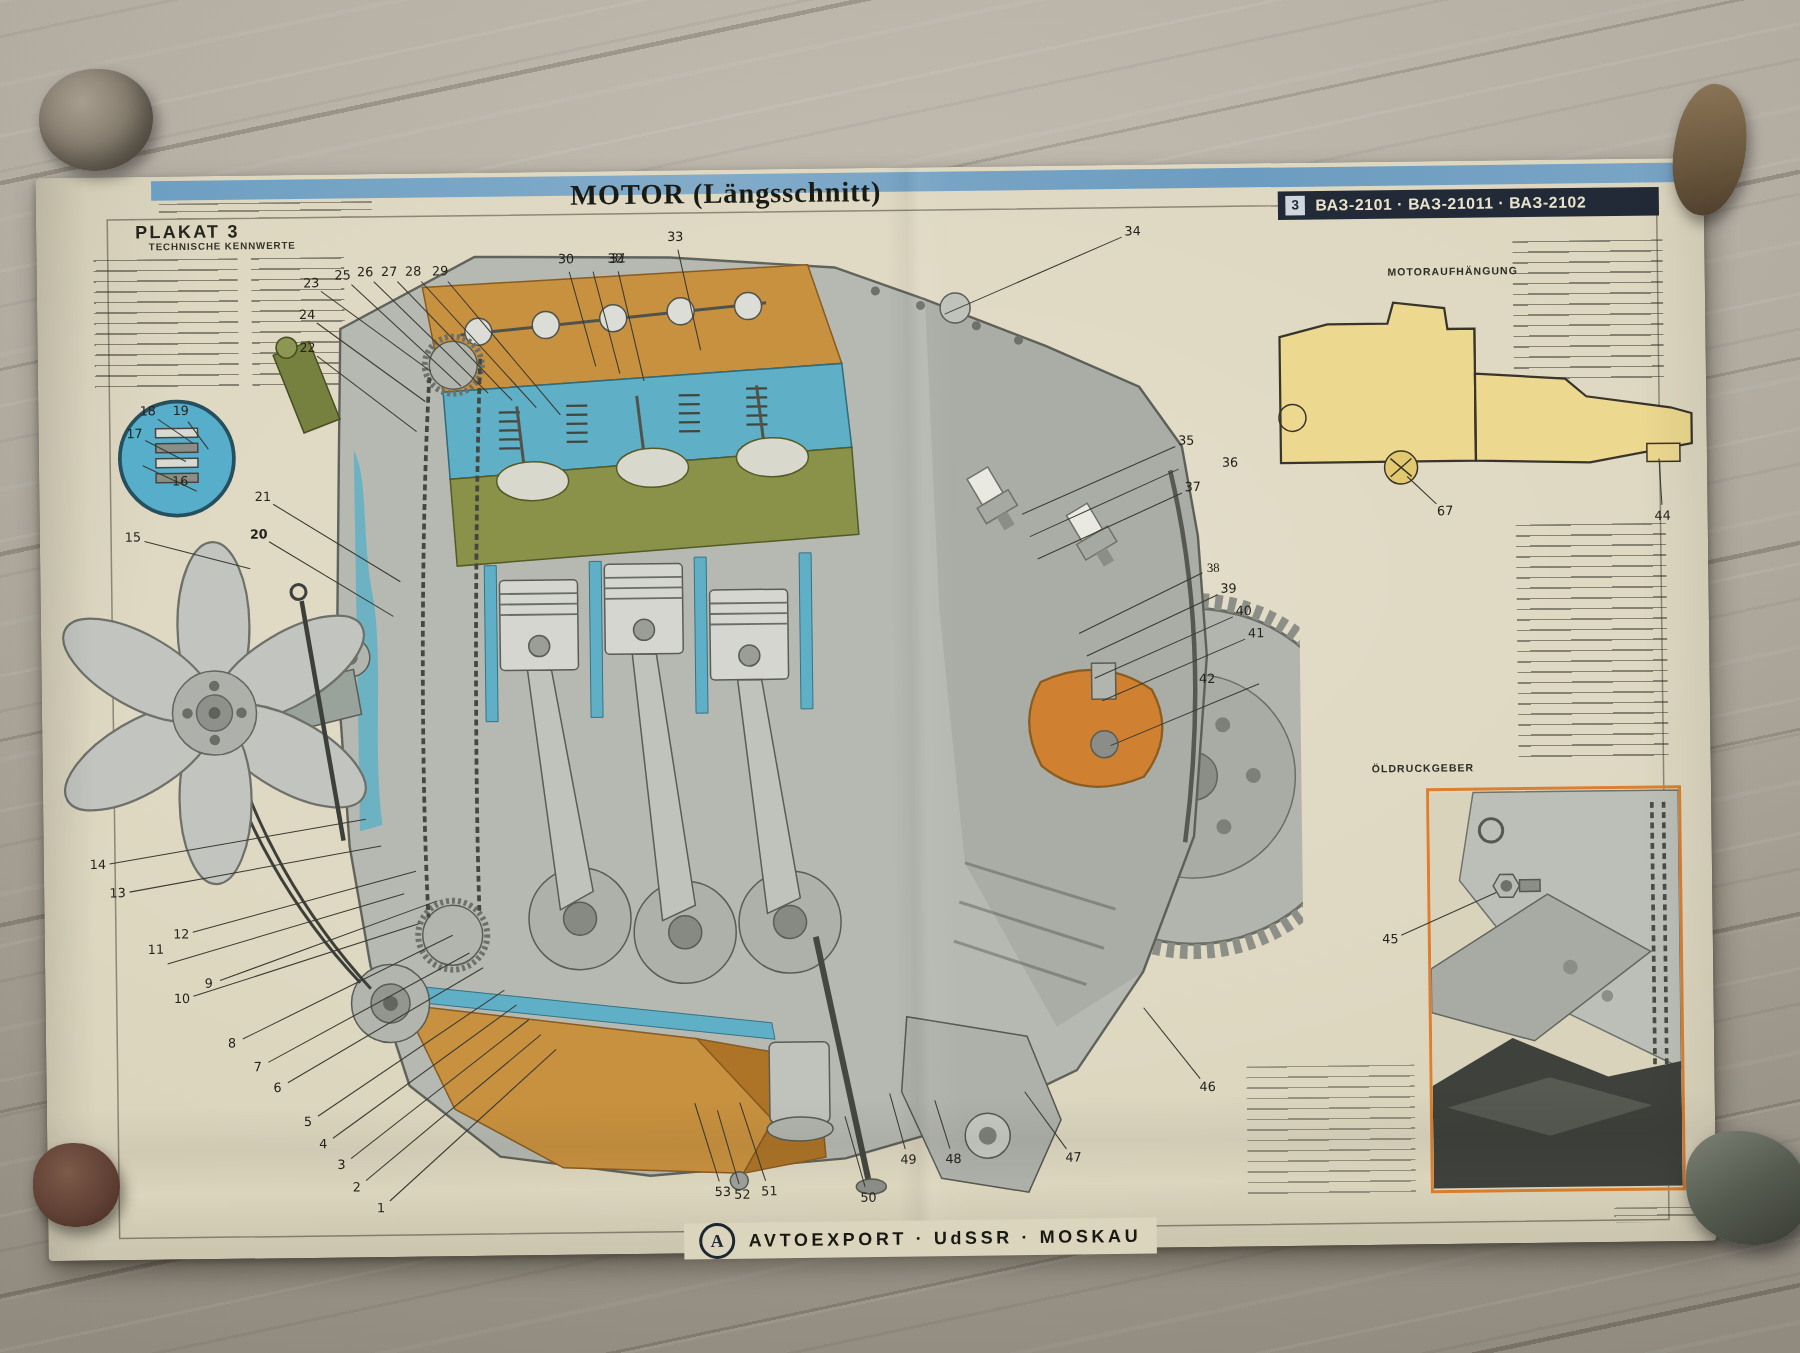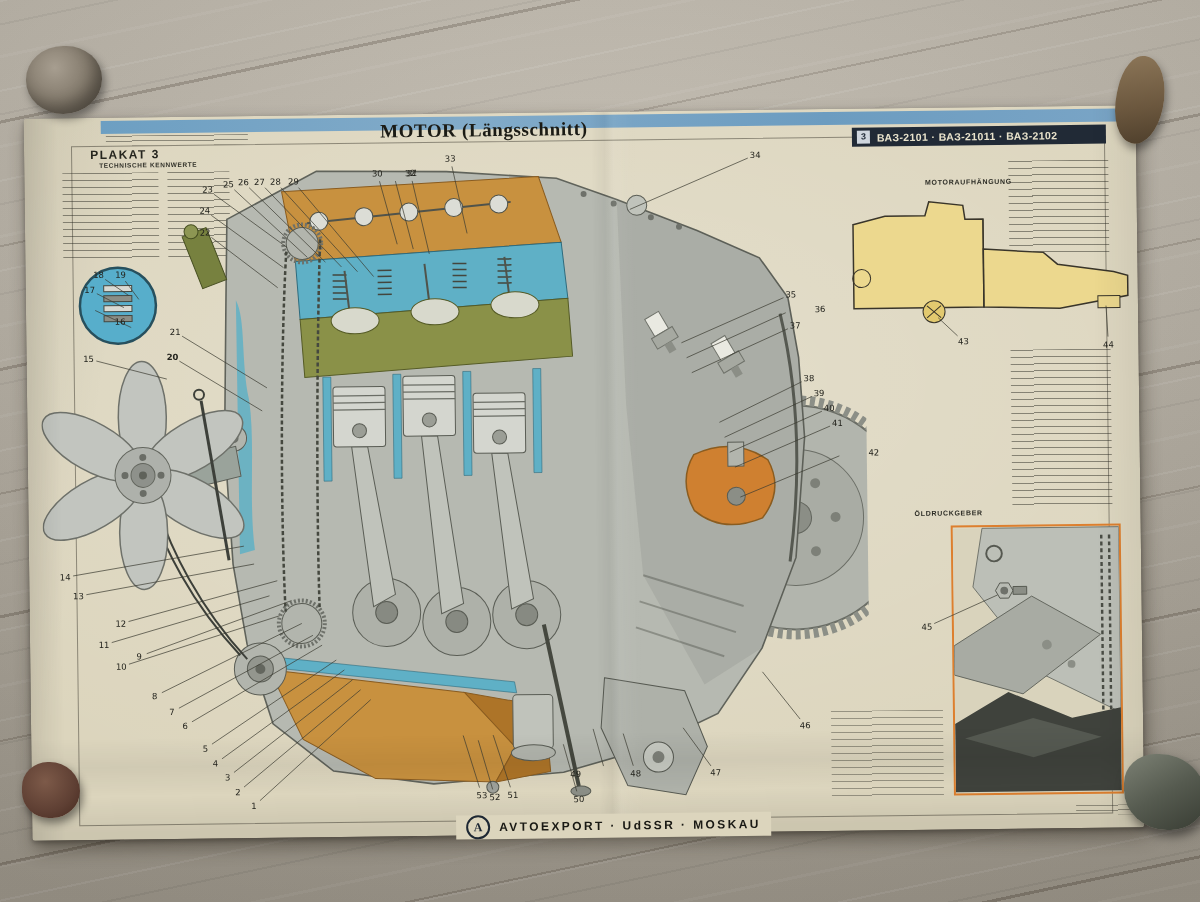--- a/index.html
+++ b/index.html
@@ -383,21 +383,21 @@
         <span class="co" style="left: 222px; top: 690px;">1</span>
         <span class="co" style="left: 206px; top: 676px;">2</span>
         <span class="co" style="left: 196px; top: 661px;">3</span>
         <span class="co" style="left: 184px; top: 647px;">4</span>
         <span class="co" style="left: 174px; top: 632px;">5</span>
         <span class="co" style="left: 154px; top: 609px;">6</span>
         <span class="co" style="left: 141px; top: 595px;">7</span>
         <span class="co" style="left: 124px; top: 579px;">8</span>
         <span class="co" style="left: 109px; top: 539px;">9</span>
         <span class="co" style="left: 91px; top: 549px; text-align: right;">10</span>
-        <span class="co" style="left: 74px; top: 527px;">11</span>
+        <span class="co" style="left: 74px; top: 516px;">11</span>
         <span class="co" style="left: 91px; top: 506px;">12</span>
         <span class="co" style="left: 49px; top: 478px;">13</span>
         <span class="co" style="left: 36px; top: 459px;">14</span>
         <span class="co" style="left: 62px; top: 241px;">15</span>
         <span class="co" style="left: 62px; top: 204px; margin-left: 32px;">16</span>
         <span class="co" style="left: 64px; top: 172px;">17</span>
         <span class="co" style="left: 73px; top: 157px;">18</span>
         <span class="co" style="left: 95px; top: 157px;">19</span>
         <span class="co" style="left: 146px; top: 240px; font-weight: bold;">20</span>
         <span class="co" style="left: 149px; top: 215px;">21</span>
@@ -410,31 +410,31 @@
         <span class="co" style="left: 251px; top: 66px;">28</span>
         <span class="co" style="left: 269px; top: 66px;">29</span>
         <span class="co" style="left: 353px; top: 59px;">30</span>
         <span class="co" style="left: 388px; top: 59px; font-style: italic;">31</span>
         <span class="co" style="left: 386px; top: 59px;">32</span>
         <span class="co" style="left: 426px; top: 45px;">33</span>
         <span class="co" style="left: 731px; top: 45px;">34</span>
         <span class="co" style="left: 765px; top: 185px;">35</span>
         <span class="co" style="left: 794px; top: 200px; text-align: center;">36</span>
         <span class="co" style="left: 769px; top: 216px;">37</span>
-        <span class="co" style="left: 782px; top: 269px;">38</span>
+        <span class="co" style="left: 782px; top: 269px; font-family: Liberation Serif, serif;">38</span>
         <span class="co" style="left: 792px; top: 284px;">39</span>
         <span class="co" style="left: 802px; top: 299px;">40</span>
         <span class="co" style="left: 810px; top: 314px;">41</span>
-        <span class="co" style="left: 846px; top: 344px;">42</span>
-        <span class="co" style="left: 937px; top: 234px;">43</span>
+        <span class="co" style="left: 777px; top: 344px;">42</span>
+        <span class="co" style="left: 937px; top: 234px;">67</span>
         <span class="co" style="left: 1082px; top: 239px;">44</span>
         <span class="co" style="left: 897px; top: 519px;">45</span>
         <span class="co" style="left: 774px; top: 616px;">46</span>
         <span class="co" style="left: 684px; top: 662px;">47</span>
         <span class="co" style="left: 604px; top: 662px;">48</span>
-        <span class="co" style="left: 544px; top: 662px;">49</span>
+        <span class="co" style="left: 574px; top: 662px;">49</span>
         <span class="co" style="left: 547px; top: 687px;">50</span>
         <span class="co" style="left: 481px; top: 682px;">51</span>
         <span class="co" style="left: 463px; top: 684px;">52</span>
         <span class="co" style="left: 450px; top: 682px;">53</span>
       </div>
   </div>
 </div>
 
 </body></html>

